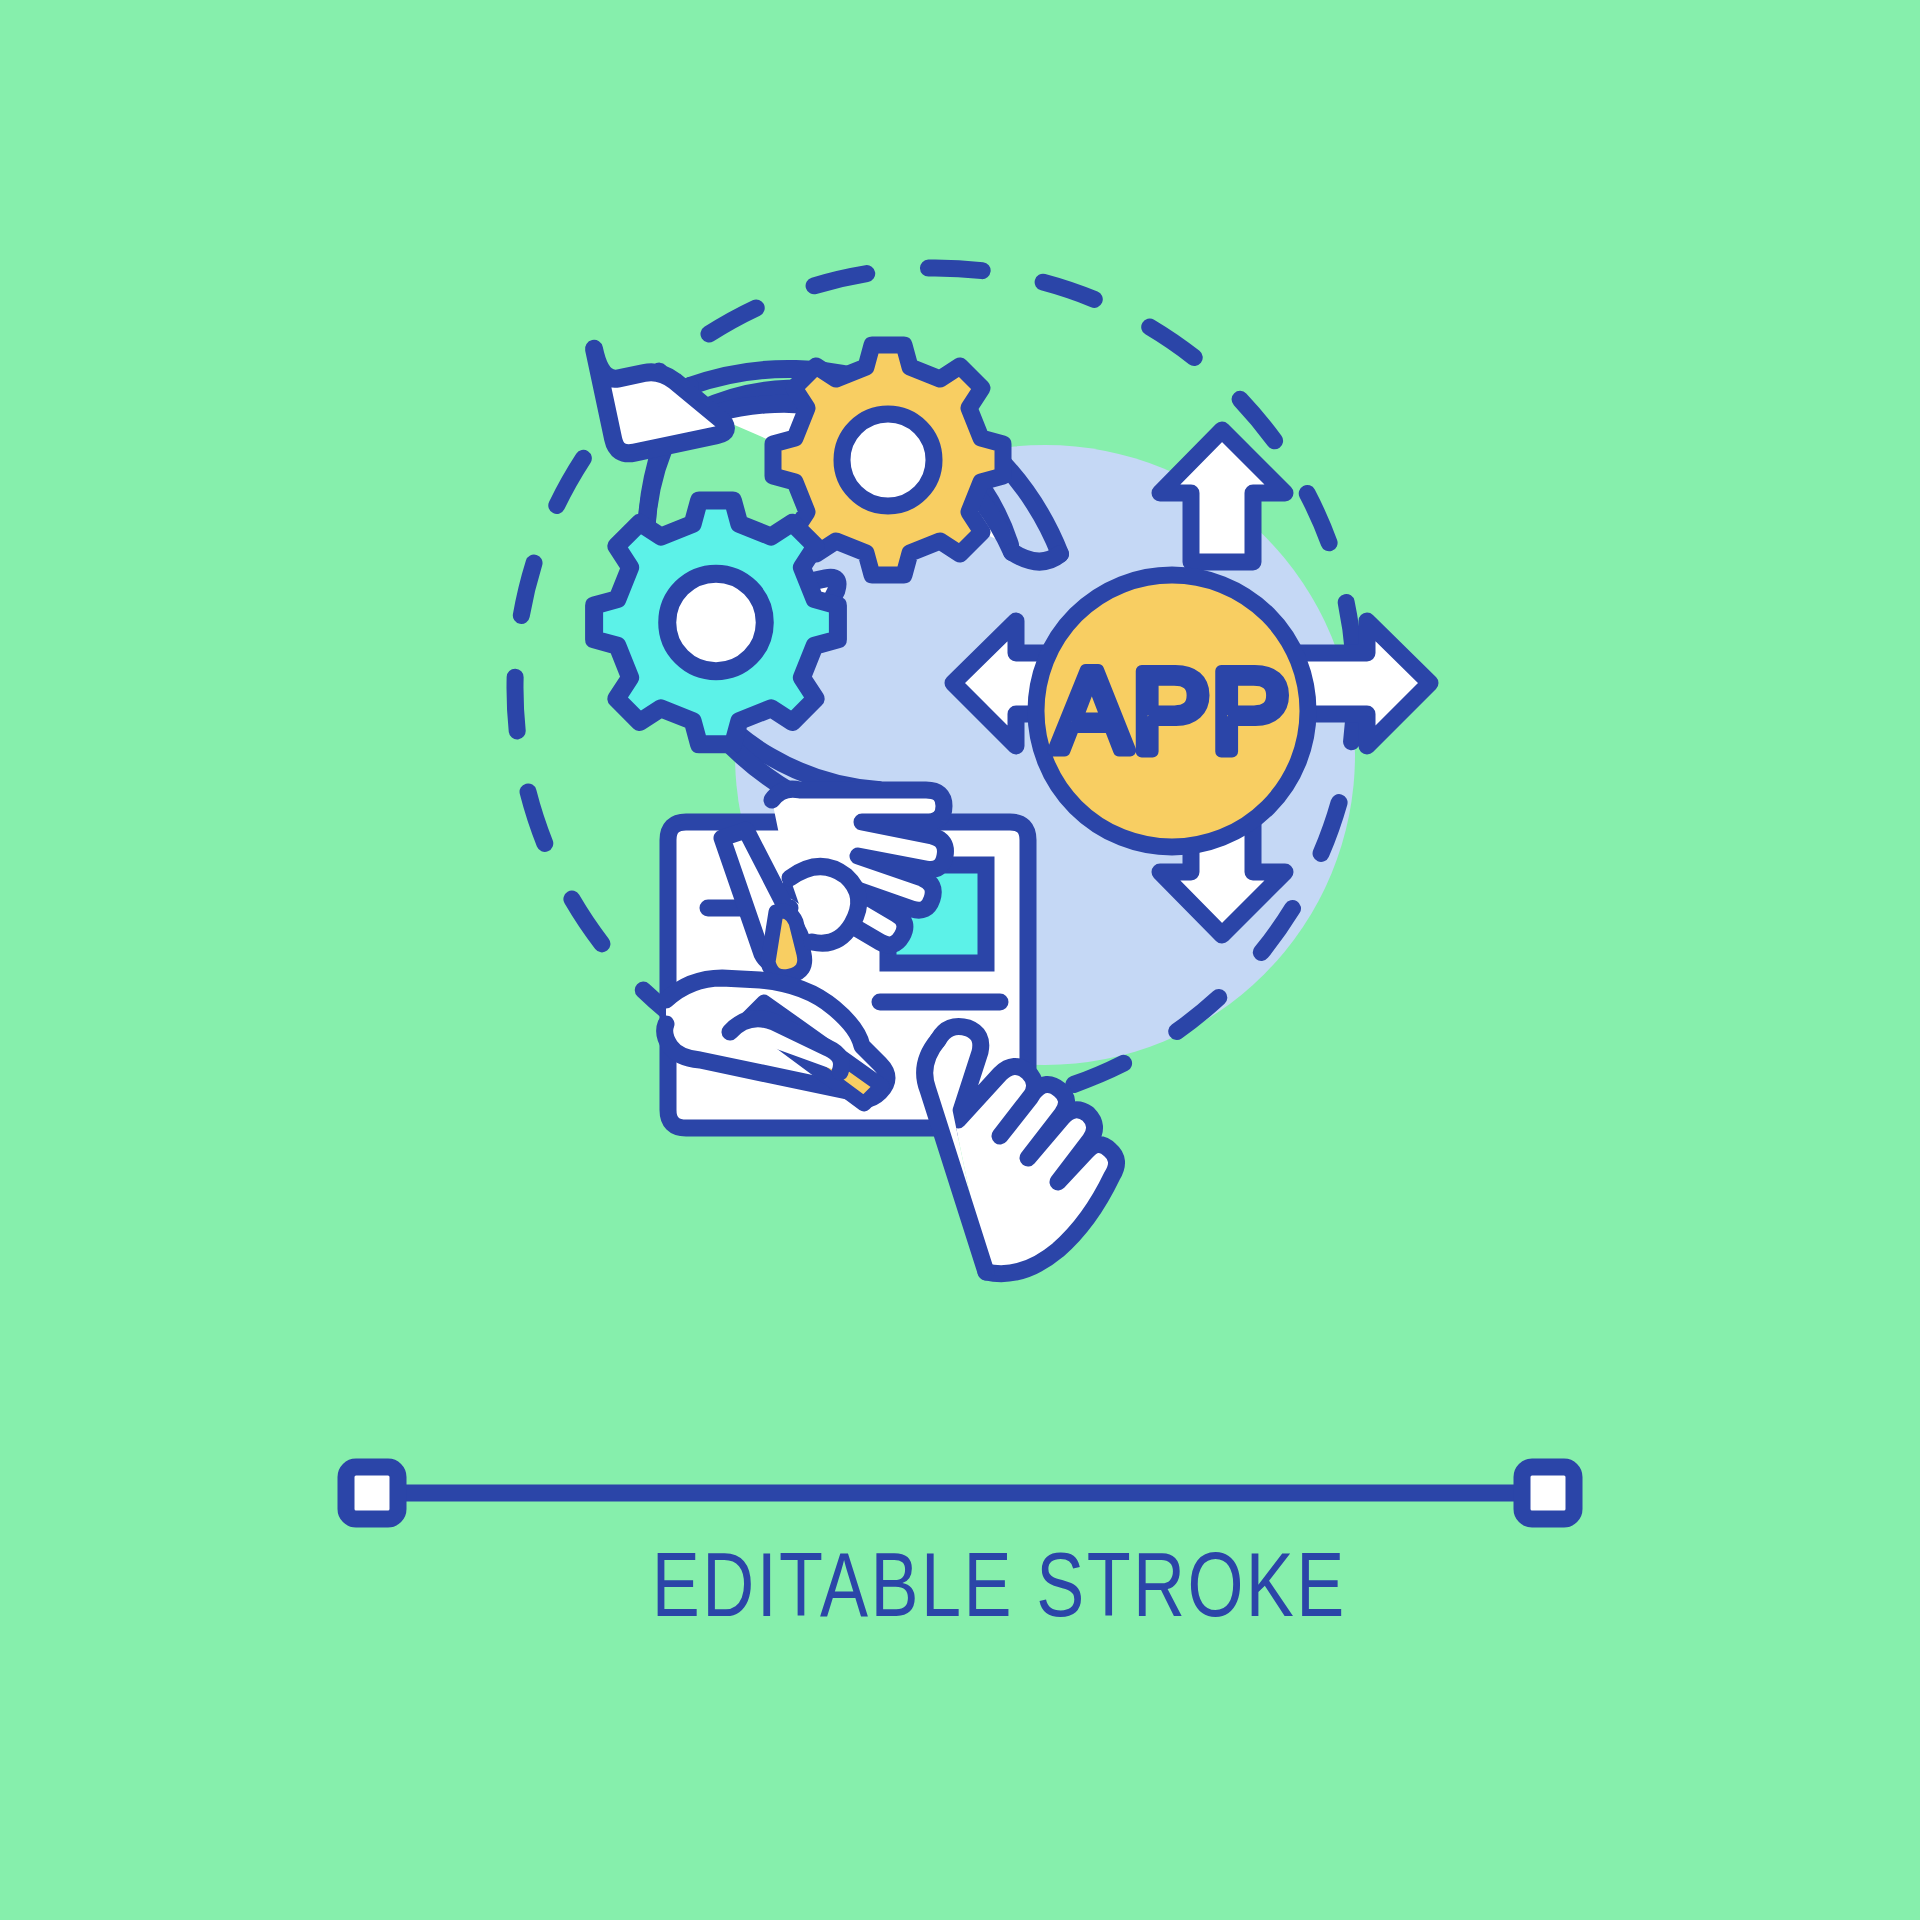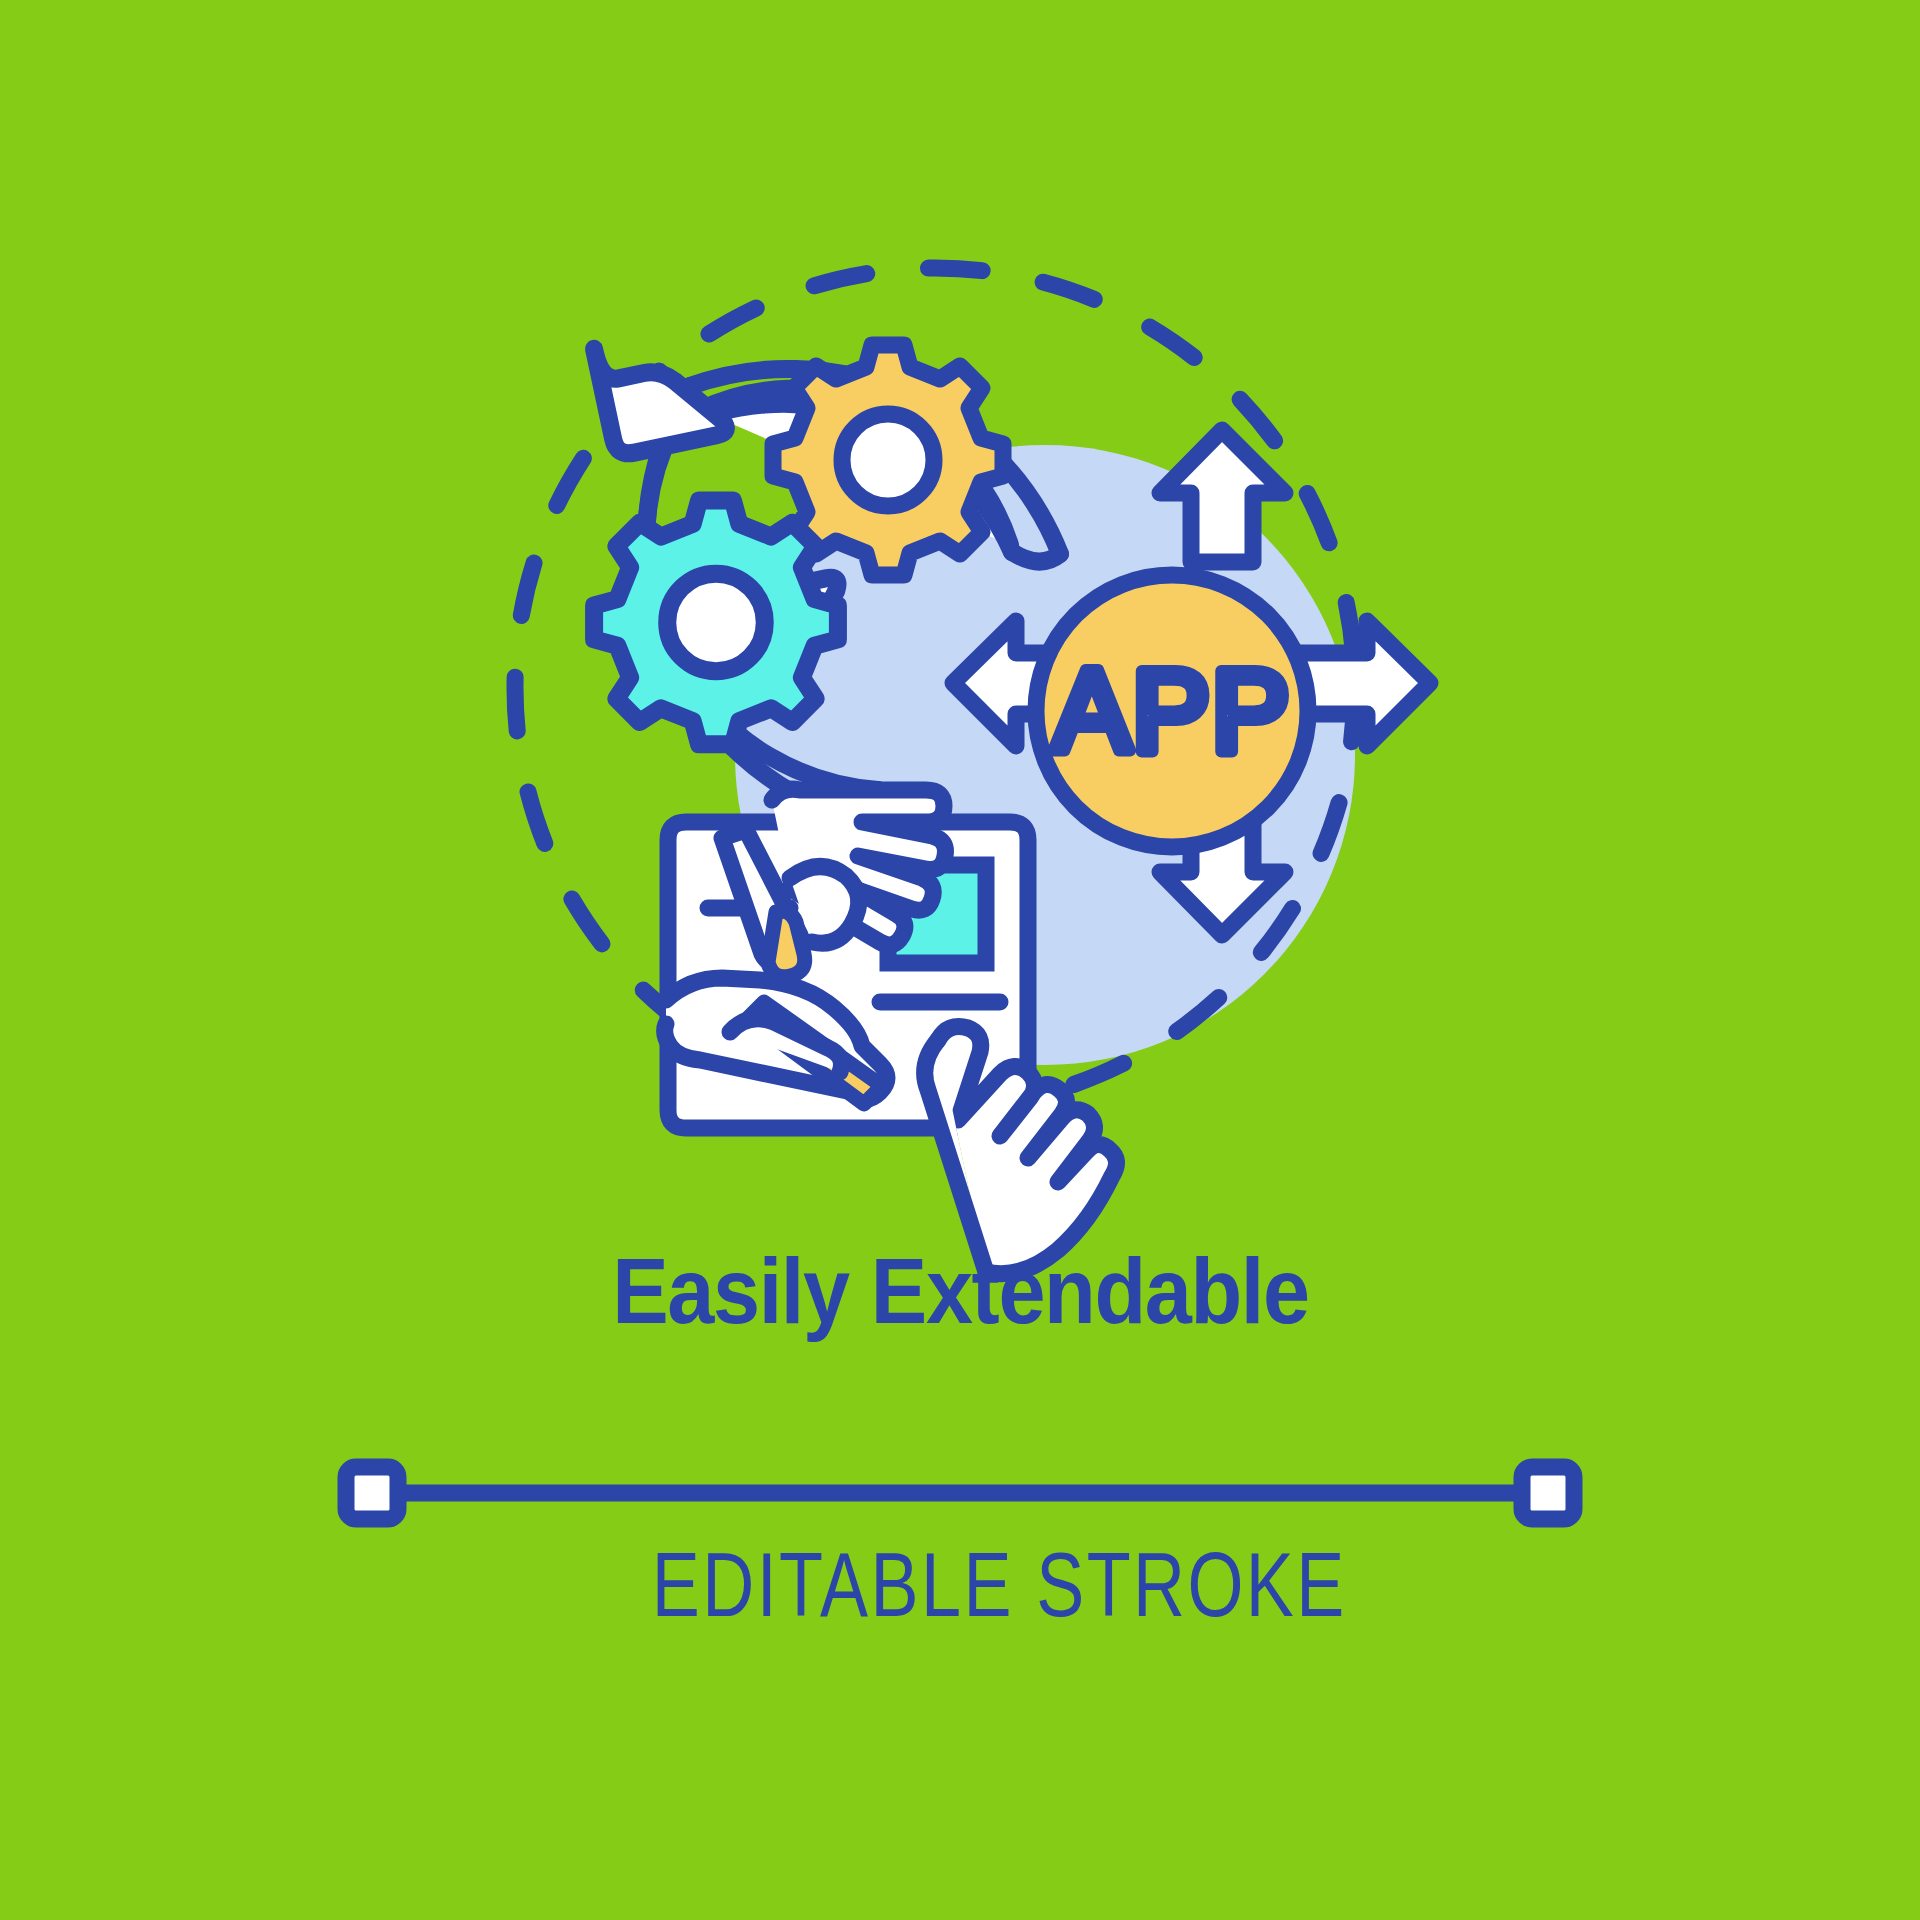--- a/index.html
+++ b/index.html
@@ -10,21 +10,21 @@
   body {
     width: 1920px;
     height: 1920px;
     font-family: "Liberation Sans", sans-serif;
     overflow: hidden;
   }
   .page {
     position: relative;
     width: 1920px;
     height: 1920px;
-    background: #84cc16;
+    background: #86efac;
   }
   .illustration {
     position: absolute;
     left: 0;
     top: 0;
     width: 1920px;
     height: 1300px;
   }
   .title-wrap {
     position: absolute;
@@ -278,23 +278,20 @@
                  Q 1090 1222 1058 1250
                  Q 1022 1280 986 1272" fill="#ffffff" stroke="#2b45a8" stroke-width="17" stroke-linejoin="round" stroke-linecap="round"></path>
         <path d="M 938 1040
                  Q 918 1064 928 1090
                  L 986 1272" fill="#ffffff" stroke="#2b45a8" stroke-width="17" stroke-linejoin="round" stroke-linecap="round"></path>
       </g>
 
     </svg>
   </div>
 
-  <div class="title-wrap">
-    <span class="title-text">Easily Extendable</span>
-  </div>
 
   <div class="stroke-bar-wrap">
     <svg viewBox="0 0 1920 90" width="1920" height="90" xmlns="http://www.w3.org/2000/svg">
       <line x1="372" y1="45" x2="1548" y2="45" stroke="#2b45a8" stroke-width="17"></line>
       <rect x="346" y="19" width="52" height="52" rx="10" ry="10" fill="#ffffff" stroke="#2b45a8" stroke-width="17"></rect>
       <rect x="1522" y="19" width="52" height="52" rx="10" ry="10" fill="#ffffff" stroke="#2b45a8" stroke-width="17"></rect>
     </svg>
   </div>
 
   <div class="caption-wrap">

